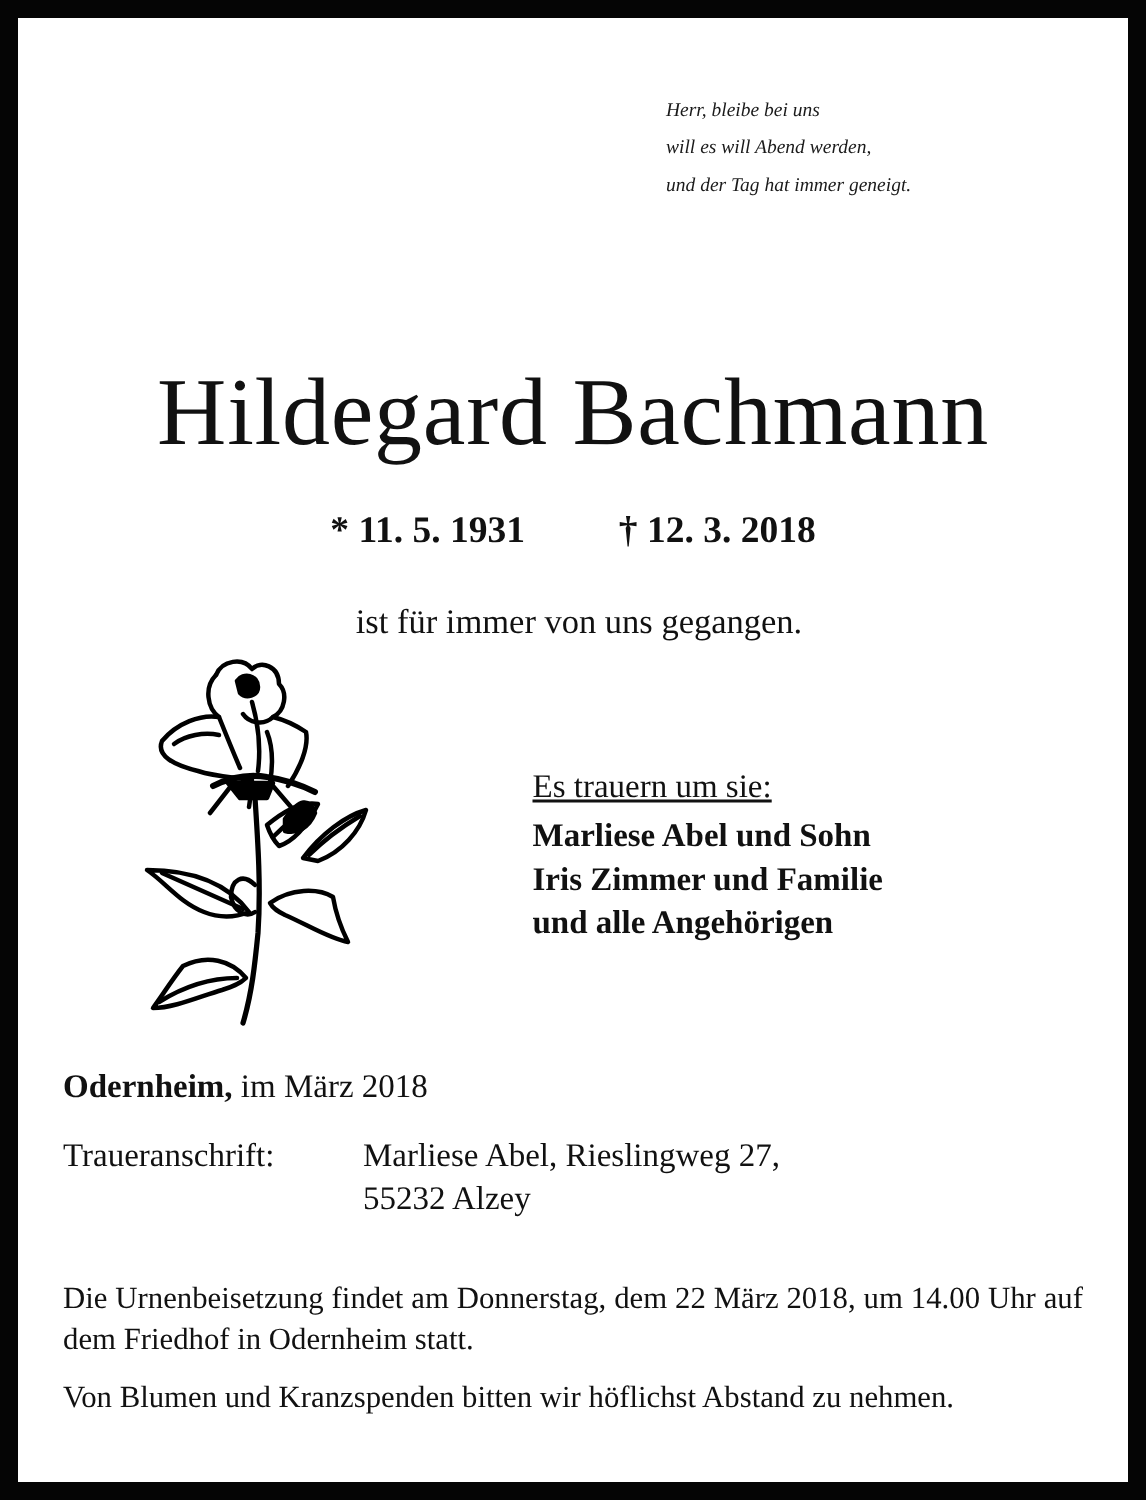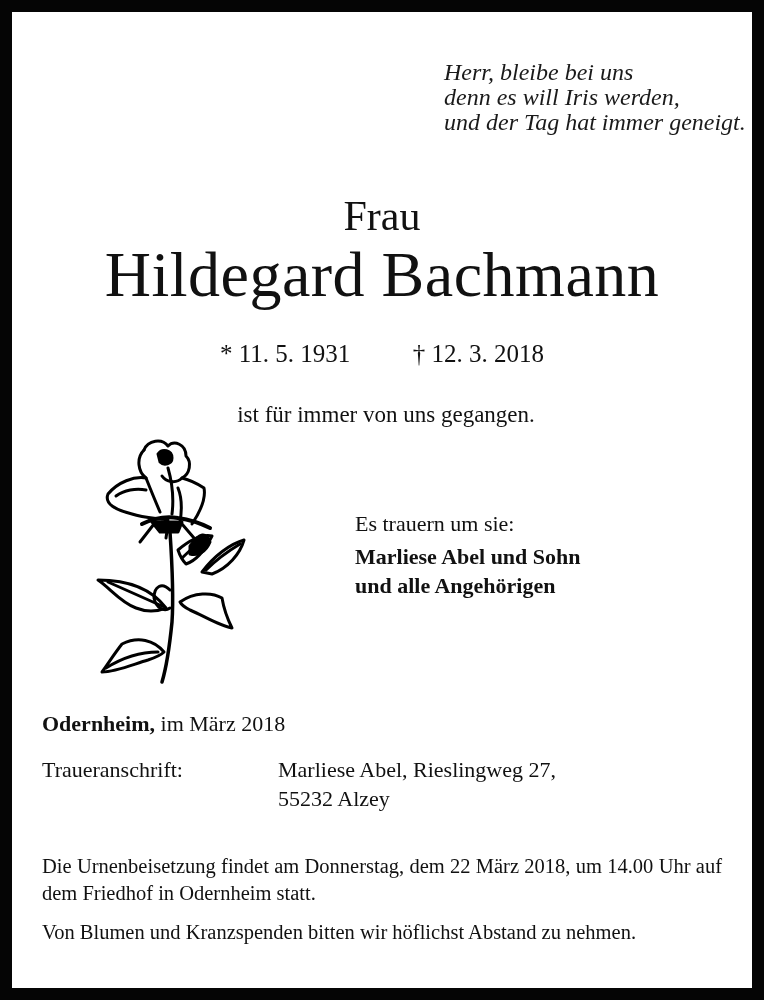--- a/index.html
+++ b/index.html
@@ -24,21 +24,21 @@
     .page {
       position: absolute;
       left: 12px; top: 12px;
       width: 740px; height: 976px;
       background: #ffffff;
     }
     .verse {
       position: absolute;
       left: 432px; top: 48px;
       font-style: italic;
-      font-size: 24px;
+      font-size: 13px;
       line-height: 25px;
       color: #1a1a1a;
     }
     .verse div { white-space: nowrap; }
     .salutation {
       position: absolute;
       left: 0; top: 180px;
       width: 740px;
       text-align: center;
       font-size: 42px;
@@ -54,21 +54,21 @@
       line-height: 74px;
       color: #111;
       letter-spacing: 0.5px;
     }
     .dates {
       position: absolute;
       left: 0; top: 326px;
       width: 740px;
       text-align: center;
       font-size: 25px;
-      font-weight: normal;
+      font-weight: bold;
       line-height: 32px;
       white-space: nowrap;
     }
     .dates .gap { display: inline-block; width: 50px; }
     .passed {
       position: absolute;
       left: 0; top: 388px;
       width: 748px;
       text-align: center;
       font-size: 23px;
@@ -79,21 +79,21 @@
       left: 70px; top: 420px;
       width: 180px;
       height: 260px;
     }
     .mourners {
       position: absolute;
       left: 343px; top: 497px;
       font-size: 22px;
       line-height: 29px;
     }
-    .mourners .intro { margin-bottom: 4px; }
+    .mourners .intro { margin-bottom: 4px; text-decoration: underline; }
     .mourners .names div {
       font-weight: bold;
       font-size: 22px;
       line-height: 29px;
       white-space: nowrap;
       font-family: Liberation Serif, serif;
     }
     .place-date {
       position: absolute;
       left: 30px; top: 697px;
@@ -101,21 +101,20 @@
       line-height: 30px;
       white-space: nowrap;
     }
     .place-date .place { font-weight: bold; margin-top: 45px; }
     .address {
       position: absolute;
       left: 30px; top: 743px;
       font-size: 22px;
       line-height: 29px;
       display: flex;
-      gap: 36px;
     }
     .address .label { width: 200px; white-space: nowrap; }
     .address .lines div { white-space: nowrap; }
     .notice {
       position: absolute;
       left: 30px;
       width: 680px;
       font-size: 20.5px;
       line-height: 27px;
       text-align: justify;
@@ -124,25 +123,24 @@
     .notice.two { top: 907px; }
   </style>
 </head>
 <body>
 
 <div class="frame"></div>
 <div class="page">
 
   <div class="verse">
     <div>Herr, bleibe bei uns</div>
-    <div>denn es will Iris werden,</div>
+    <div>will es will Abend werden,</div>
     <div>und der Tag hat immer geneigt.</div>
   </div>
 
-  <div class="salutation">Frau</div>
   <div class="name">Hildegard Bachmann</div>
 
   <div class="dates">
     <span>*</span>
     <span>11. 5. 1931</span>
     <span class="gap"></span>
     <span>†</span>
     <span>12. 3. 2018</span>
   </div>
 
@@ -181,20 +179,21 @@
     <path d="M98 170 C112 160 130 160 140 166 C142 178 146 188 150 196 C138 194 122 184 108 178 C104 176 100 174 98 170 Z"></path>
 
     <path d="M82 220 C72 208 56 204 40 212 C32 222 26 232 20 240 C34 240 52 232 66 228 C72 226 78 224 82 220 Z"></path>
     <path d="M24 236 C40 226 58 220 76 220"></path>
   </svg>
 
   <div class="mourners">
     <div class="intro">Es trauern um sie:</div>
     <div class="names">
       <div>Marliese Abel und Sohn</div>
+      <div>Iris Zimmer und Familie</div>
       <div>und alle Angehörigen</div>
     </div>
   </div>
 
   <div class="place-date">
     <span class="place">Odernheim,</span>
     <span>im März 2018</span>
   </div>
 
   <div class="address">

